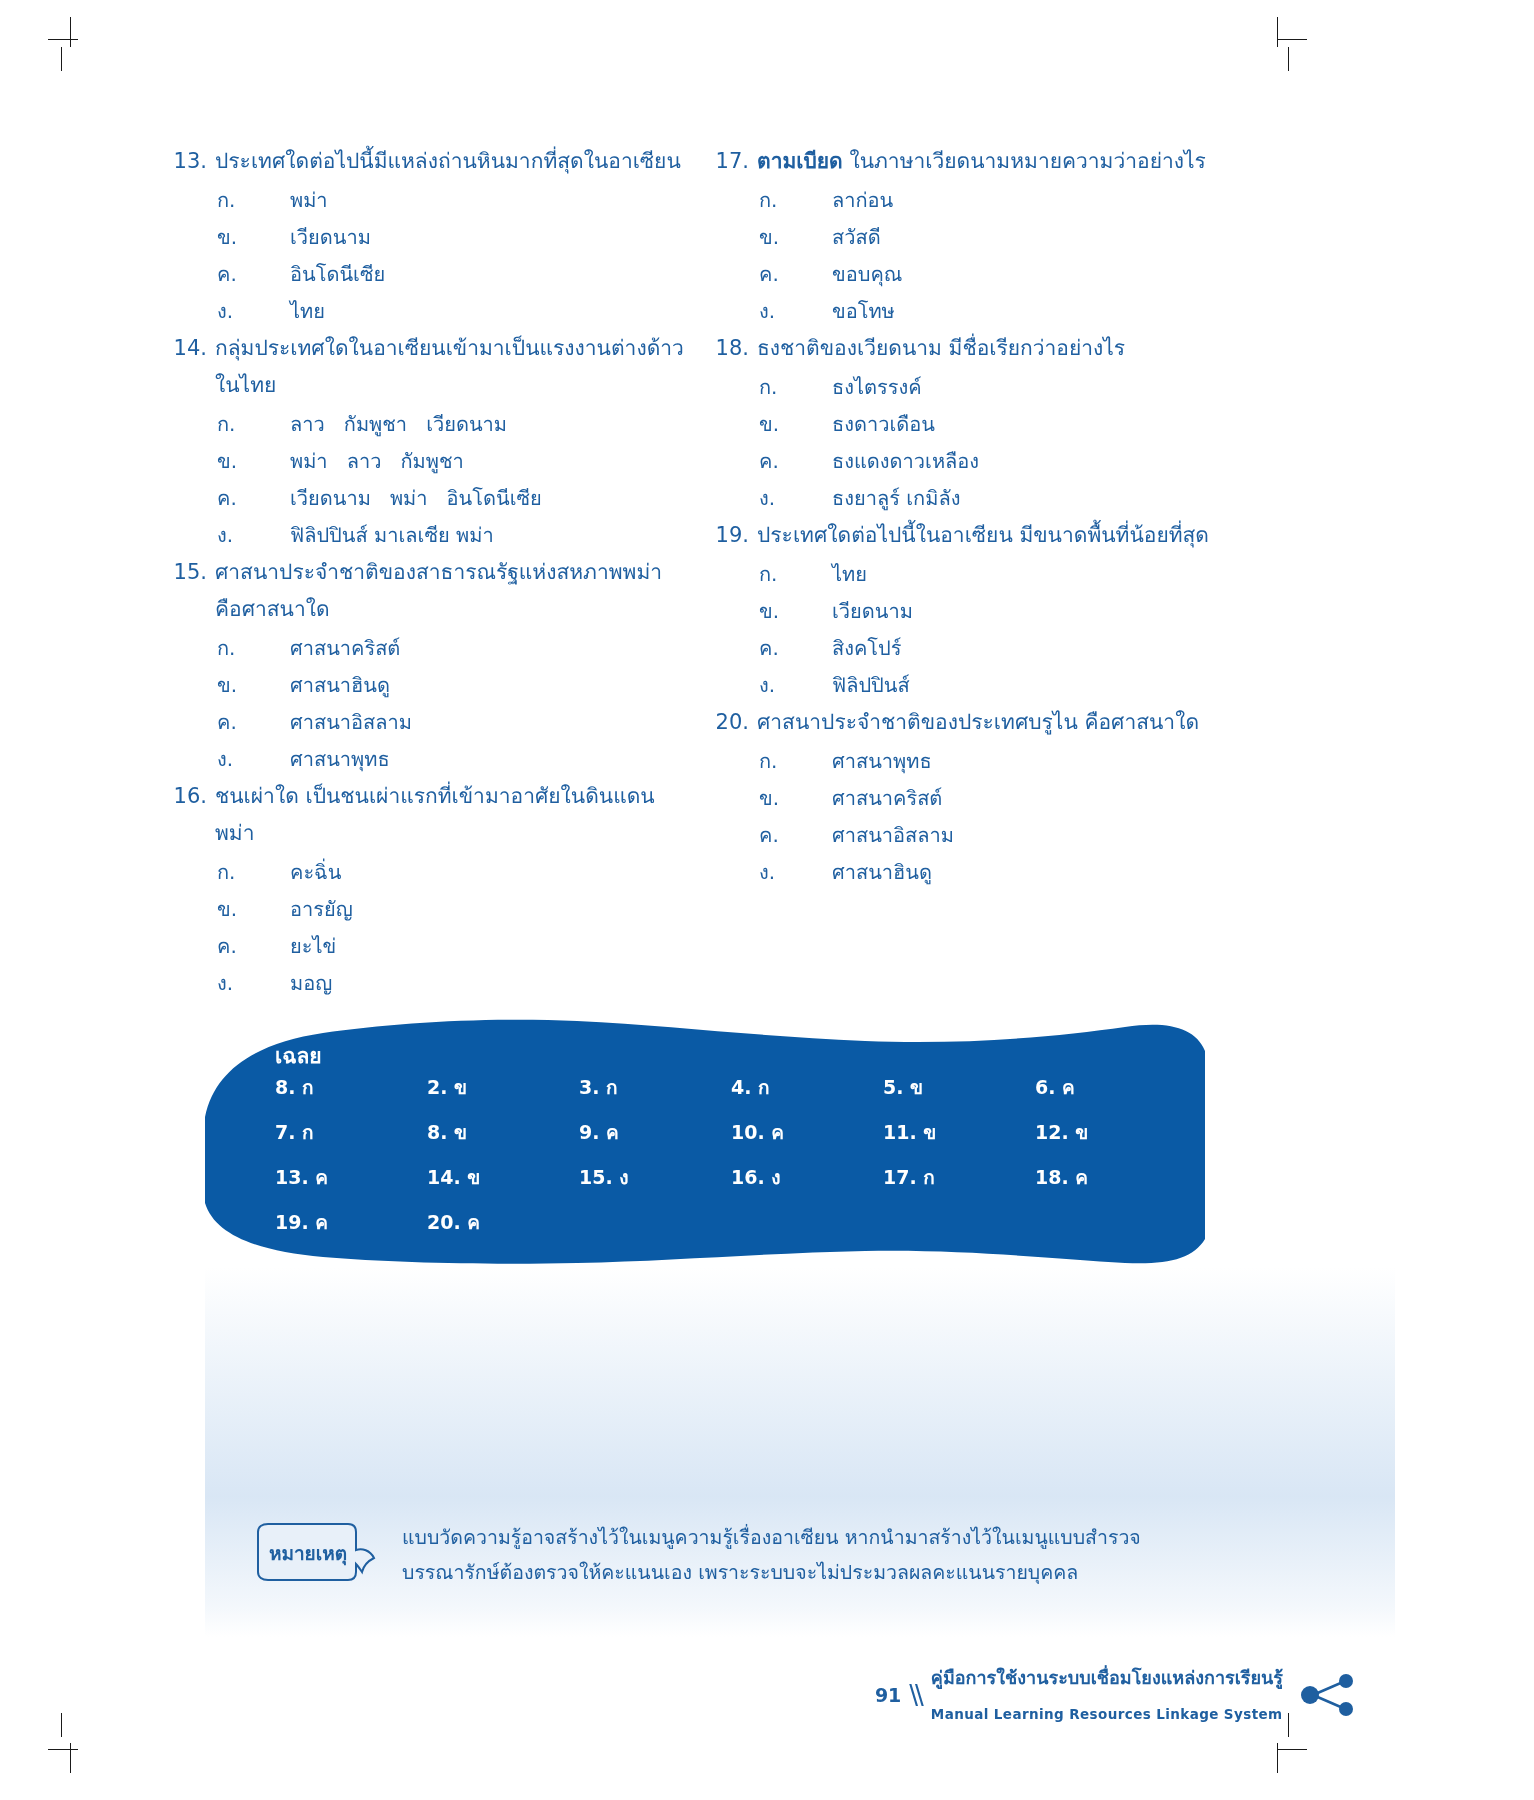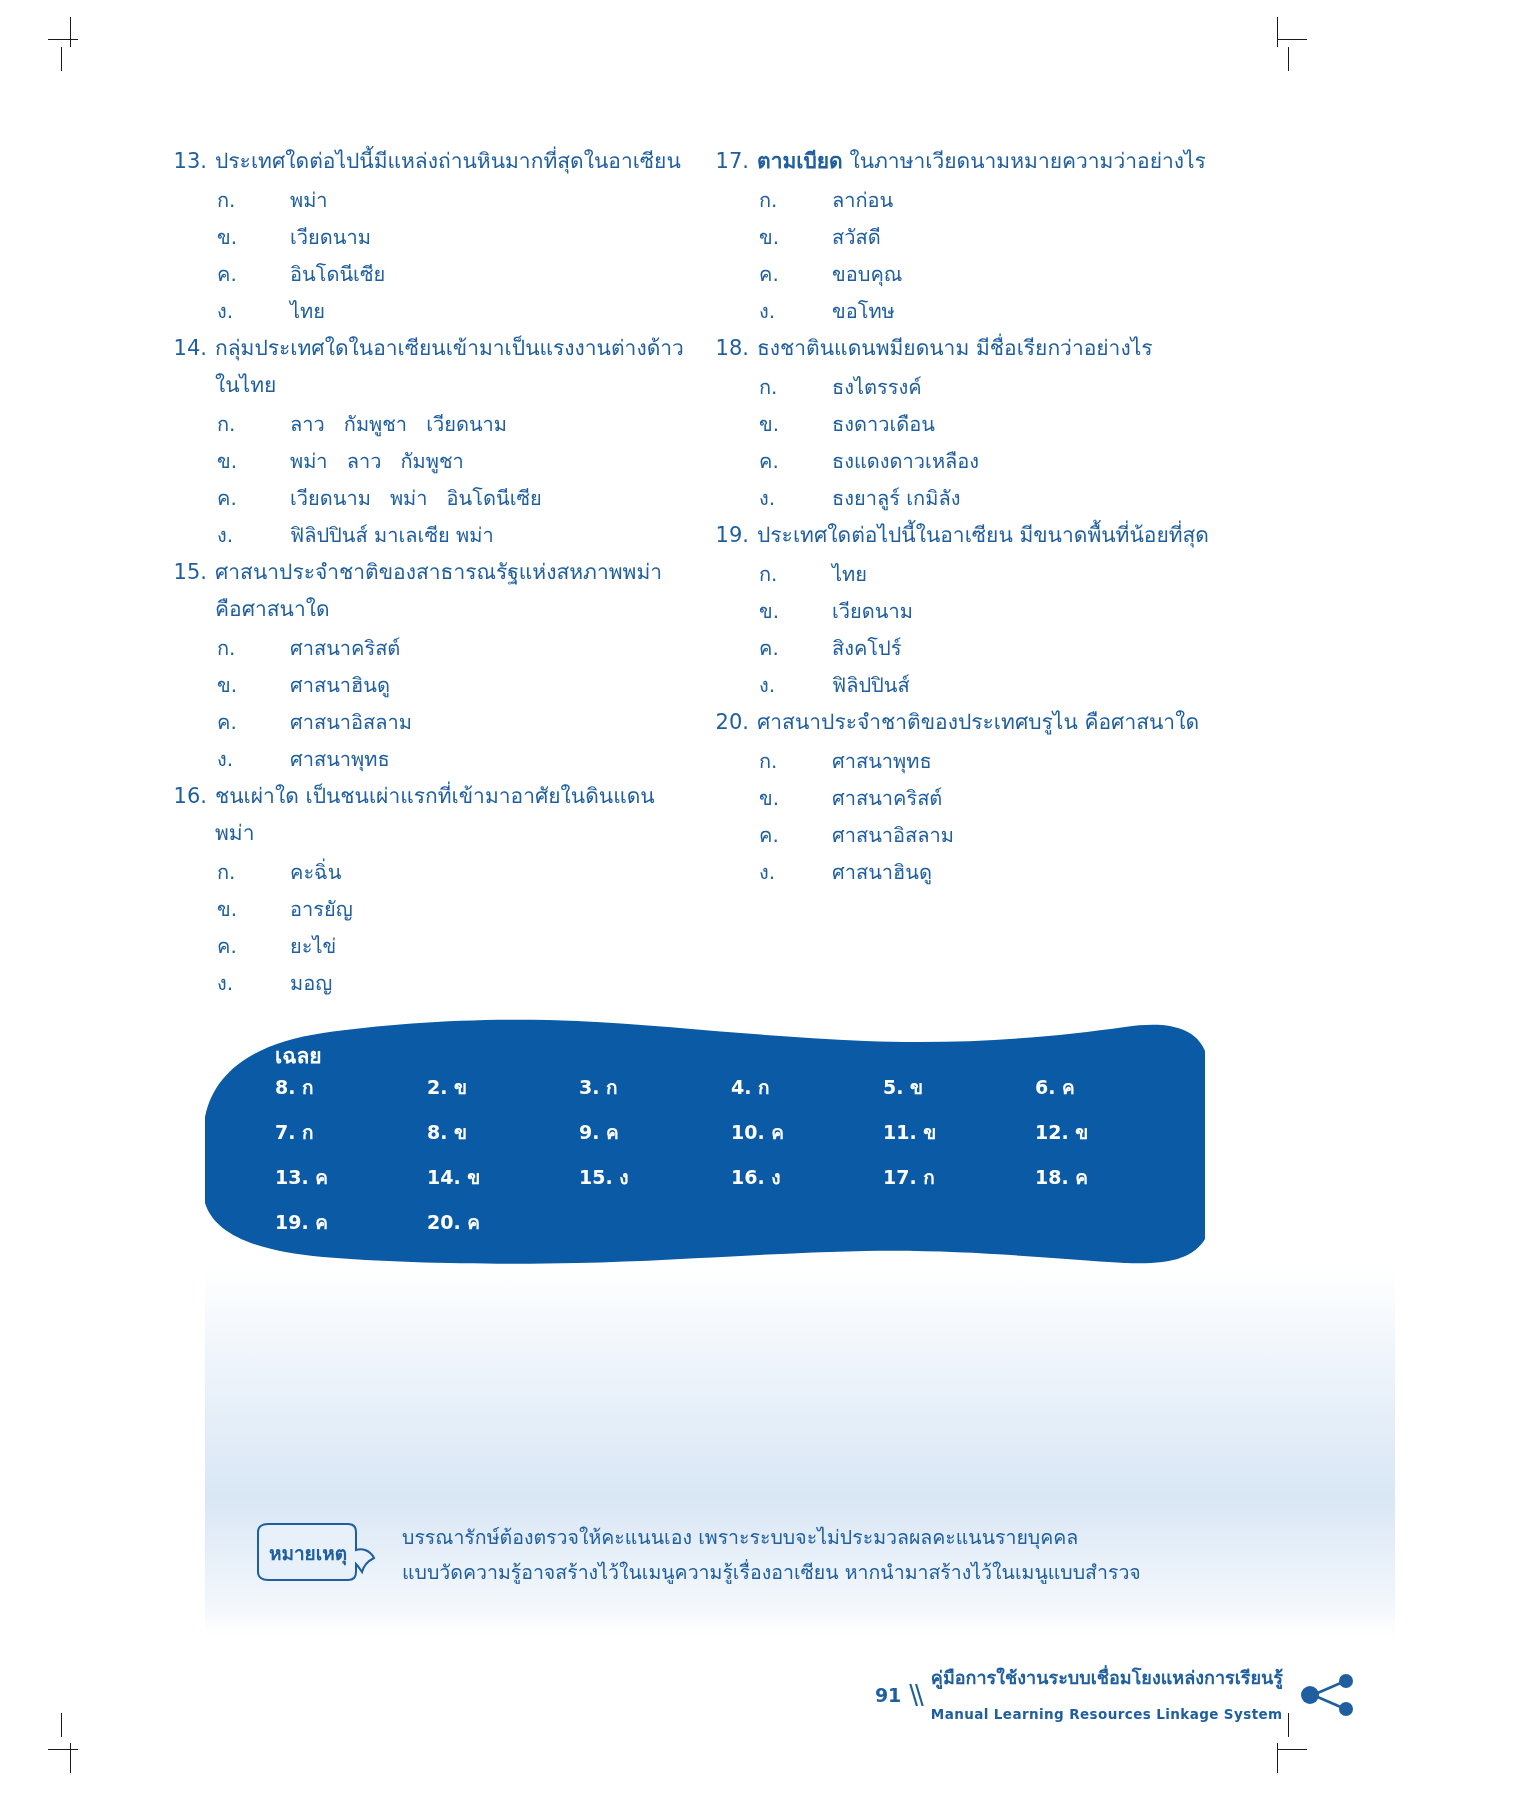--- a/index.html
+++ b/index.html
@@ -395,21 +395,21 @@
         </li>
         <li class="choice">
           <span class="choice-key">ง.</span>
           <span class="choice-val">ขอโทษ</span>
         </li>
       </ul>
 
       <div class="q-item">
         <div class="q-num">18.</div>
         <div class="q-text">
-          <span>ธงชาตินแดนพมียดนาม มีชื่อเรียกว่าอย่างไร</span>
+          <span>ธงชาติของเวียดนาม มีชื่อเรียกว่าอย่างไร</span>
         </div>
       </div>
       <ul class="choices">
         <li class="choice">
           <span class="choice-key">ก.</span>
           <span class="choice-val">ธงไตรรงค์</span>
         </li>
         <li class="choice">
           <span class="choice-key">ข.</span>
           <span class="choice-val">ธงดาวเดือน</span>
@@ -535,22 +535,22 @@
                  C 106,46 104,44 104,44
                  L 104,52
                  C 104,57 101,60 96,60
                  L 16,60
                  C 10,60 6,57 6,52
                  Z" fill="#e8f0f9" stroke="#1f5fa0" stroke-width="2"></path>
       </svg>
       <div class="note-badge-label">หมายเหตุ</div>
     </div>
     <div class="note-text">
+      <span>แบบวัดความรู้อาจสร้างไว้ในเมนูความรู้เรื่องอาเซียน หากนำมาสร้างไว้ในเมนูแบบสำรวจ</span>
       <span>บรรณารักษ์ต้องตรวจให้คะแนนเอง เพราะระบบจะไม่ประมวลผลคะแนนรายบุคคล</span>
-      <span>แบบวัดความรู้อาจสร้างไว้ในเมนูความรู้เรื่องอาเซียน หากนำมาสร้างไว้ในเมนูแบบสำรวจ</span>
     </div>
   </div>
 
   <div class="footer">
     <div class="footer-inner">
       <div class="page-number">91</div>
       <div class="footer-slashes">\\</div>
       <div class="footer-titles">
         <div class="footer-title-th">คู่มือการใช้งานระบบเชื่อมโยงแหล่งการเรียนรู้</div>
         <div class="footer-title-en">Manual  Learning  Resources  Linkage  System</div>

